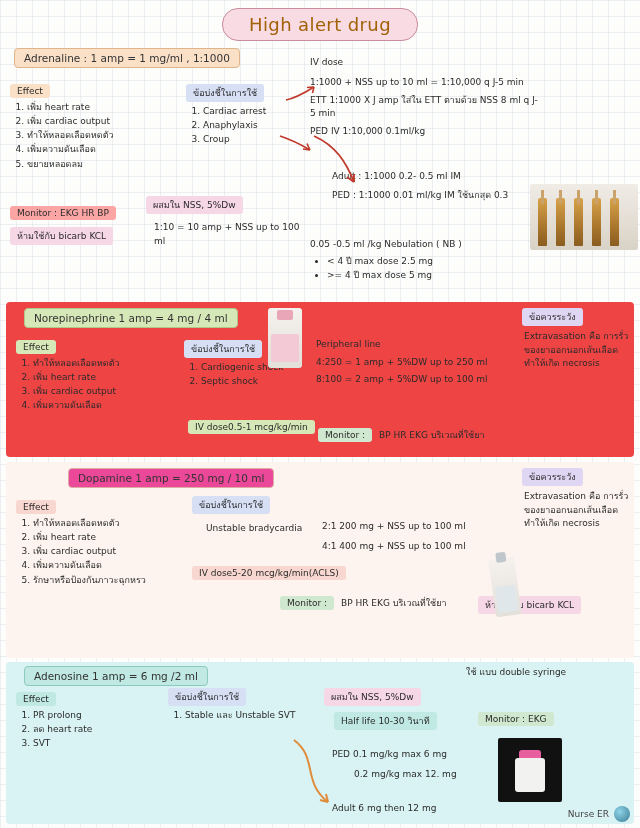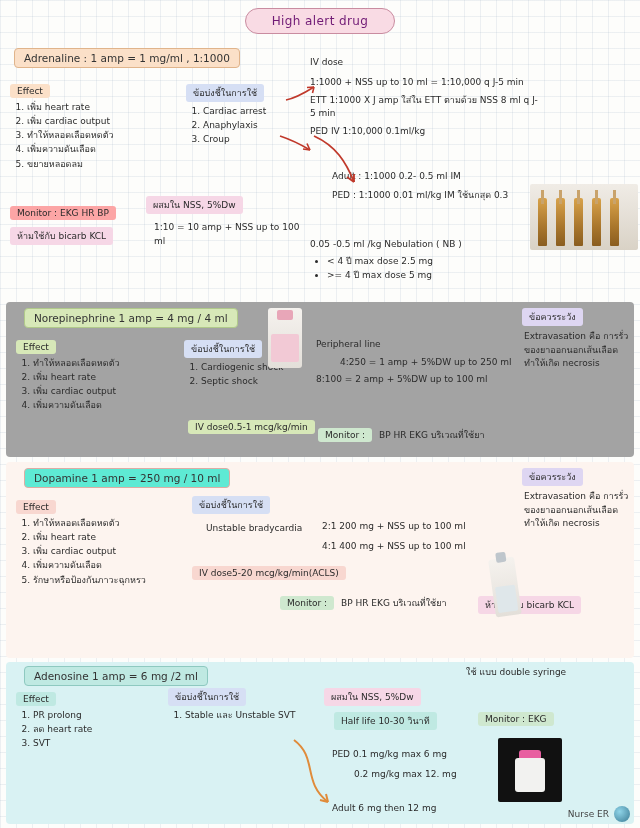--- a/index.html
+++ b/index.html
@@ -24,44 +24,44 @@
   }
   .title-wrap {
     position:absolute; top:8px; left:0; right:0; text-align:center;
   }
   .title {
     display:inline-block;
     background:#f9dbe4;
     border:1.6px solid #c98ca0;
     border-radius:16px;
     padding:5px 26px;
-    font-size:12px;
-    color:#701a75;
+    font-size:18px;
+    color:#a16207;
     letter-spacing:.4px;
     font-family:"DejaVu Sans", sans-serif;
   }
 
   
   .sec { position:absolute; left:6px; right:6px; border-radius:4px; }
   .sec-adren { top:46px; height:252px; background:transparent; }
-  .sec-nor   { top:302px; height:155px; background:#a3a3a3; }
+  .sec-nor   { top:302px; height:155px; background:#ef4444; }
   .sec-dopa  { top:462px; height:196px; background:#fdf4ef; }
   .sec-adeno { top:662px; height:162px; background:#d9f2f3; }
 
   .hdr {
     display:inline-block;
     padding:3px 9px;
     border-radius:4px;
     font-size:10.5px;
     color:#333;
     border:1px solid rgba(0,0,0,.18);
   }
   .hdr-adren { background:#fbe0c8; border-color:#e0b48b; }
   .hdr-nor   { background:#d7e8b8; border-color:#b0c98a; }
-  .hdr-dopa  { background:#5eead4; border-color:#ddada4; }
+  .hdr-dopa  { background:#ec4899; border-color:#ddada4;margin-left:44px; }
   .hdr-adeno { background:#bfe9e2; border-color:#8ec9c0; }
 
   .pill {
     display:inline-block;
     padding:2px 7px;
     border-radius:3px;
     font-size:9px;
   }
   .pill-eff-a { background:#fbe0c8; }
   .pill-eff-n { background:#d7e8b8; }
@@ -227,21 +227,21 @@
       <li>Septic shock</li>
     </ol>
   </div>
 
   <div class="col" style="top:118px; left:182px;">
     <span class="pill pill-eff-n">IV dose0.5-1 mcg/kg/min</span>
   </div>
 
   <div class="col" style="top:36px; left:310px; width:220px;">
     <div class="line">Peripheral line</div>
-    <div class="line" style="margin-top:4px;margin-left:24px;">4:250 = 1 amp + 5%DW up to 250 ml</div>
+    <div class="line" style="margin-top:4px;">4:250 = 1 amp + 5%DW up to 250 ml</div>
     <div class="line" style="margin-top:4px;">8:100 = 2 amp + 5%DW up to 100 ml</div>
   </div>
   <div class="col" style="top:126px; left:312px;">
     <span class="pill pill-mon">Monitor :</span>
     <span class="line" style="margin-left:4px;">BP HR EKG บริเวณที่ใช้ยา</span>
   </div>
 
   <div class="col" style="top:6px; left:516px;">
     <span class="pill pill-purple">ข้อควรระวัง</span>
   </div>

